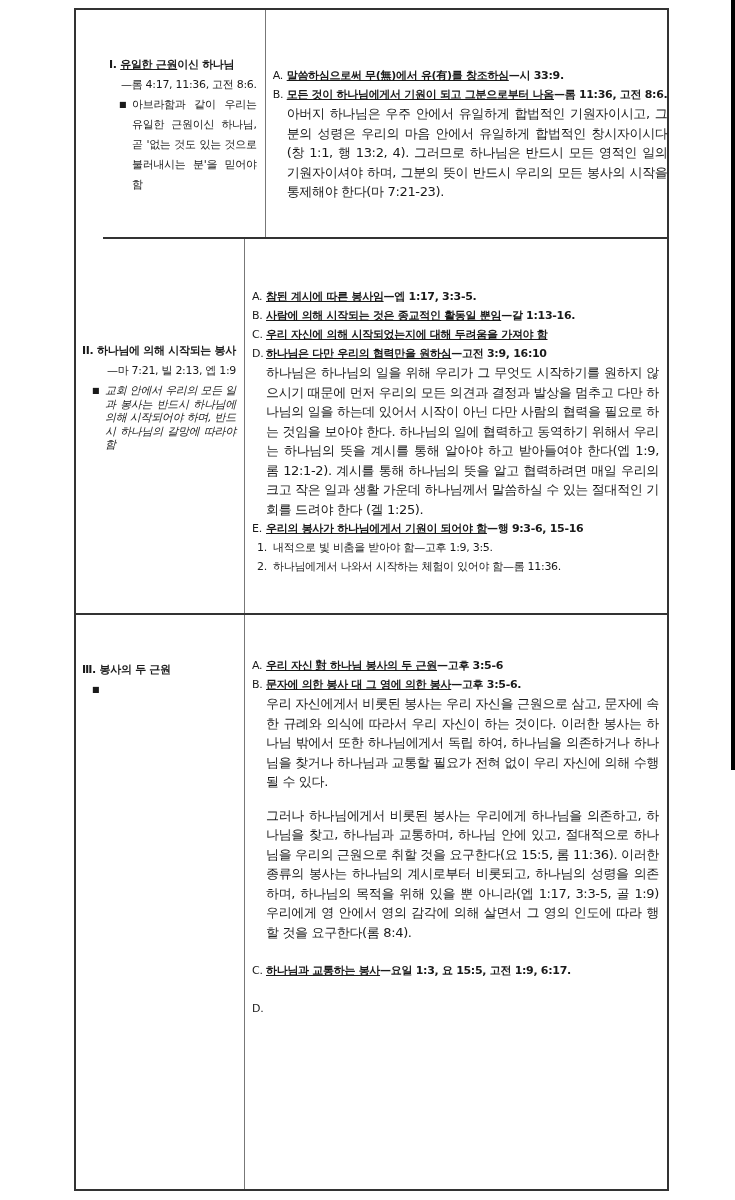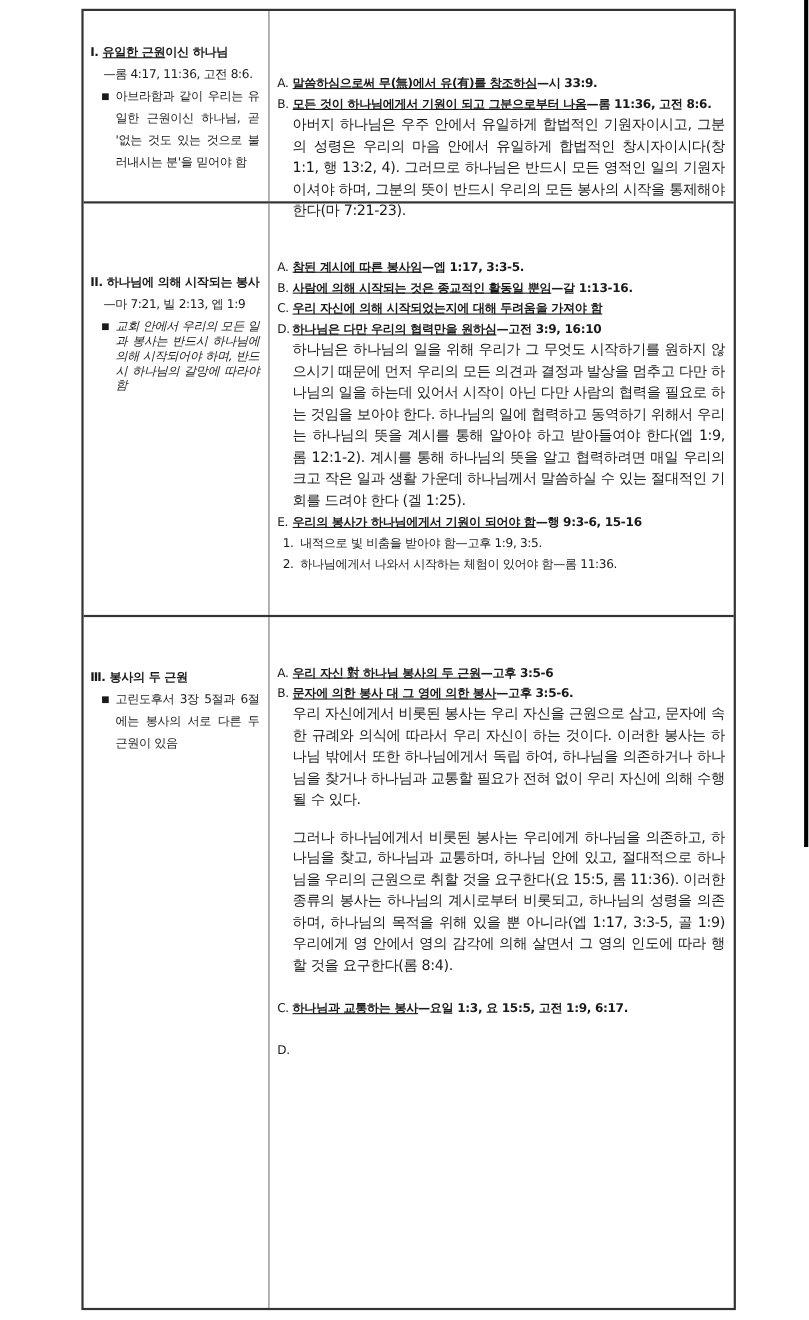--- a/index.html
+++ b/index.html
@@ -33,21 +33,21 @@
     box-sizing: border-box;
     display: flex;
     flex-direction: column;
   }
   .row {
     display: flex;
     border-bottom: 2px solid #333333;
     box-sizing: border-box;
   }
   .row:last-child { border-bottom: none; border-radius: 19px; }
-  .row-1 { height: 175px; }
+  .row-1 { height: 229px; margin-left: 27px; }
   .row-2 { height: 376px; }
   .row-3 { flex: 1; }
   .cell-left {
     width: 169px;
     border-right: 1.5px solid #777777;
     box-sizing: border-box;
     display: flex;
     flex-direction: column;
     justify-content: center;
     padding: 0 8px 0 6px;
@@ -57,21 +57,21 @@
     box-sizing: border-box;
     padding: 0 8px 0 7px;
     display: flex;
     flex-direction: column;
   }
   .row-1 .cell-right { padding-top: 56px; }
   .row-2 .cell-right { padding-top: 48px; }
   .row-3 .cell-right { padding-top: 41px; }
 
   .row-1 .cell-left { padding-top: 2px; }
-  .row-2 .cell-left { justify-content: flex-start; padding-top: 62px; }
+  .row-2 .cell-left { justify-content: flex-start; padding-top: 102px; align-items: flex-end; }
   .row-3 .cell-left { justify-content: flex-start; padding-top: 45px; }
 
   .sec-title {
     font-size: 11px;
     font-weight: bold;
     line-height: 20px;
     white-space: nowrap;
     letter-spacing: -0.3px;
   }
   .sec-title .ul { text-decoration: underline; }
@@ -207,21 +207,20 @@
         <span>하나님에게서 나와서 시작하는 체험이 있어야 함—롬 11:36.</span>
       </div>
     </div>
   </div>
 
   <div class="row row-3">
     <div class="cell-left">
       <div class="sec-title"><span>Ⅲ.</span> <span>봉사의 두 근원</span></div>
       <div class="sec-note">
         <span class="bullet">■</span>
-        <span class="txt">고린도후서 3장 5절과 6절에는 봉사의 서로 다른 두 근원이 있음</span>
       </div>
     </div>
     <div class="cell-right">
       <div class="item-head">
         <span class="letter">A.</span>
         <span class="bold">우리 자신 對 하나님 봉사의 두 근원</span>
         <span class="ref">—고후 3:5-6</span>
       </div>
       <div class="item-head">
         <span class="letter">B.</span>

